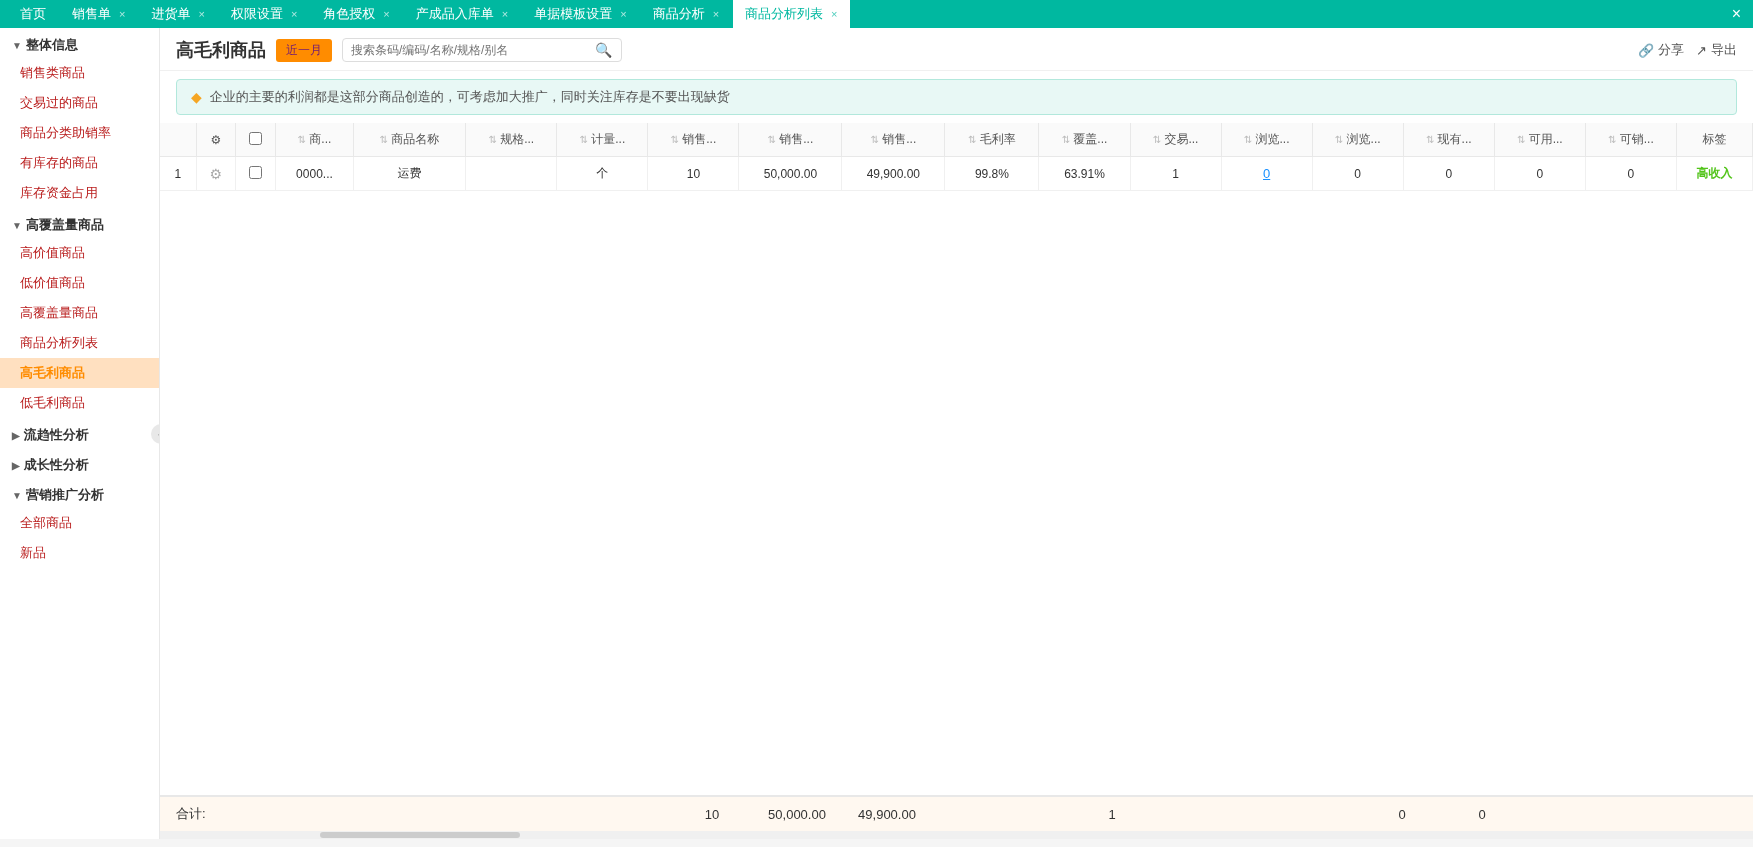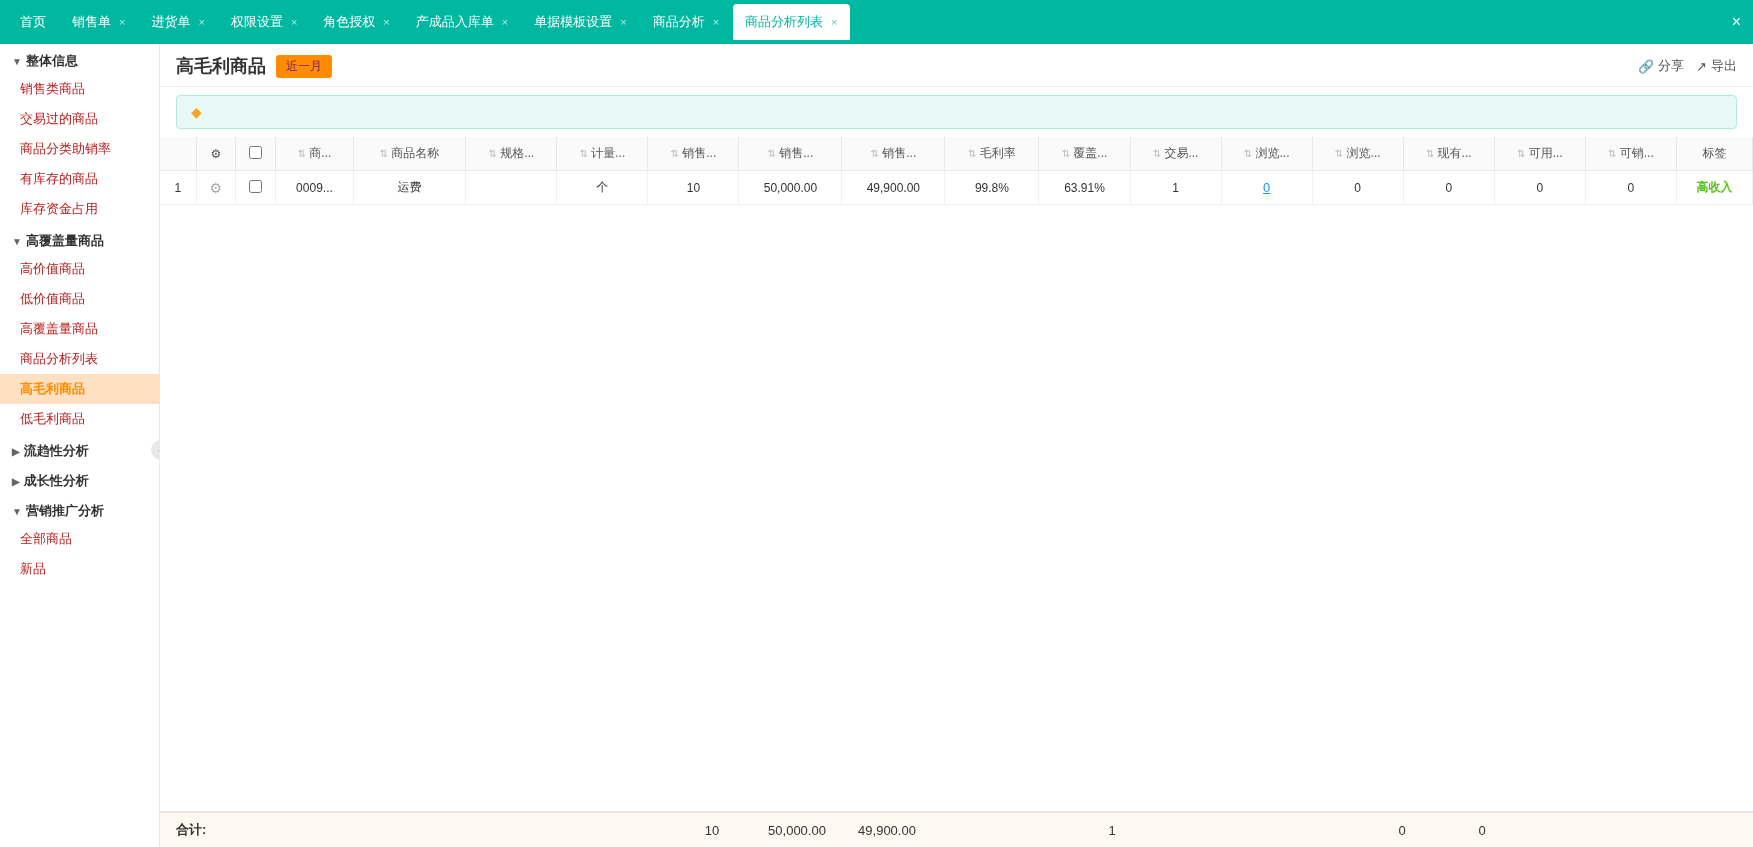--- a/index.html
+++ b/index.html
@@ -3,21 +3,21 @@
   <meta charset="utf-8">
   <style>
     * { box-sizing: border-box; margin: 0; padding: 0; font-family: 'Microsoft YaHei', Arial, sans-serif; font-size: 13px; }
     body { background: #f5f5f5; overflow: hidden; }
 
     
     .top-nav {
       background: #00b8a0;
       display: flex;
       align-items: center;
-      height: 44px;
+      height: 28px;
       padding: 0 8px;
       gap: 2px;
       position: relative;
     }
     .top-nav .nav-item {
       color: #fff;
       padding: 0 12px;
       height: 36px;
       display: flex;
       align-items: center;
@@ -143,21 +143,21 @@
 
     
     .table-footer {
       border-top: 2px solid #e8e8e8;
       background: #fff8f0;
       padding: 8px 16px;
       display: flex; align-items: center;
       font-size: 12px; color: #333; gap: 0;
       min-height: 36px;
     }
-    .footer-label { font-weight: bold; margin-right: 20px; min-width: 60px; }
+    .footer-label { font-weight: normal; margin-right: 20px; min-width: 60px; }
     .footer-cell { padding: 0 6px; min-width: 80px; text-align: center; }
 
     
     .h-scrollbar {
       height: 8px; background: #f0f0f0;
       display: flex; align-items: center;
     }
     .h-scrollbar-thumb {
       width: 200px; height: 6px; background: #ccc; border-radius: 3px;
       margin-left: 160px;
@@ -250,34 +250,39 @@
         <div class="sidebar-item"><span>全部商品</span></div>
         <div class="sidebar-item"><span>新品</span></div>
       </div>
   </div>
 
   <div class="content-area">
 
     <div class="content-header">
       <span class="content-title">高毛利商品</span>
       <button class="filter-btn">近一月</button>
+      <div class="search-box">
+        <input type="text" placeholder="搜索条码/编码/名称/规格/别名" style="">
+        <span class="search-icon">🔍</span>
+      </div>
       <div class="header-actions">
         <div class="action-btn">
           <span>🔗</span>
           <span>分享</span>
         </div>
         <div class="action-btn">
           <span>↗</span>
           <span>导出</span>
         </div>
       </div>
     </div>
 
     <div class="info-banner">
       <span class="info-icon">◆</span>
+      <span>企业的主要的利润都是这部分商品创造的，可考虑加大推广，同时关注库存是不要出现缺货</span>
     </div>
 
     <div class="table-container">
       <table>
         <thead>
           <tr id="table-header-row">
               <th style="width: 36px; font-size: 12px;"></th>
               <th>⚙</th>
               <th><input type="checkbox" style=""></th>
               <th><span style="color:#bbb;font-size:10px;">⇅</span> 商...</th>
@@ -296,21 +301,21 @@
               <th><span style="color:#bbb;font-size:10px;">⇅</span> 可用...</th>
               <th><span style="color:#bbb;font-size:10px;">⇅</span> 可销...</th>
               <th>标签</th>
             </tr>
         </thead>
         <tbody id="table-body">
             <tr>
               <td>1</td>
               <td><span style="cursor:pointer;color:#aaa;font-size:14px;">⚙</span></td>
               <td><input type="checkbox" style=""></td>
-              <td>0009...</td>
+              <td>0000...</td>
               <td>运费</td>
               <td></td>
               <td>个</td>
               <td>10</td>
               <td>50,000.00</td>
               <td>49,900.00</td>
               <td>99.8%</td>
               <td>63.91%</td>
               <td>1</td>
               <td><span class="link-0">0</span></td>

